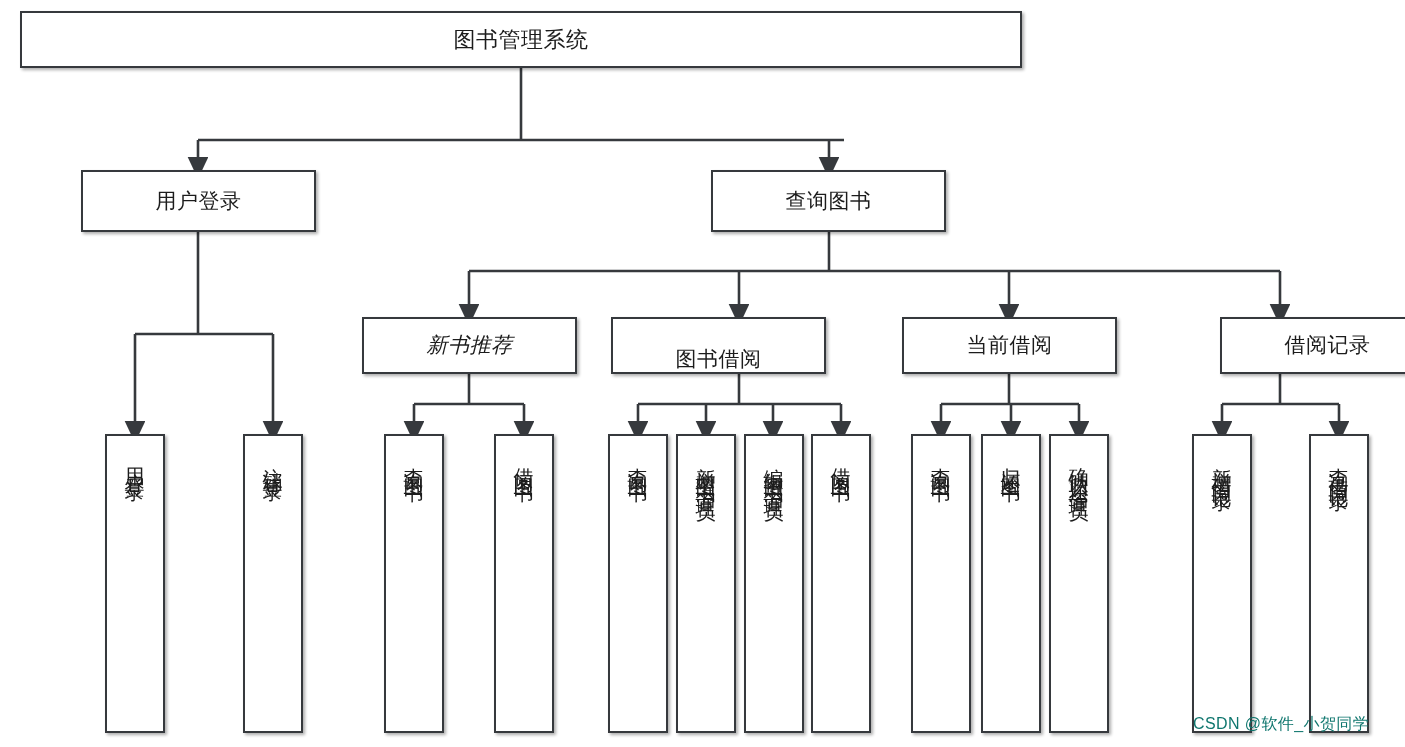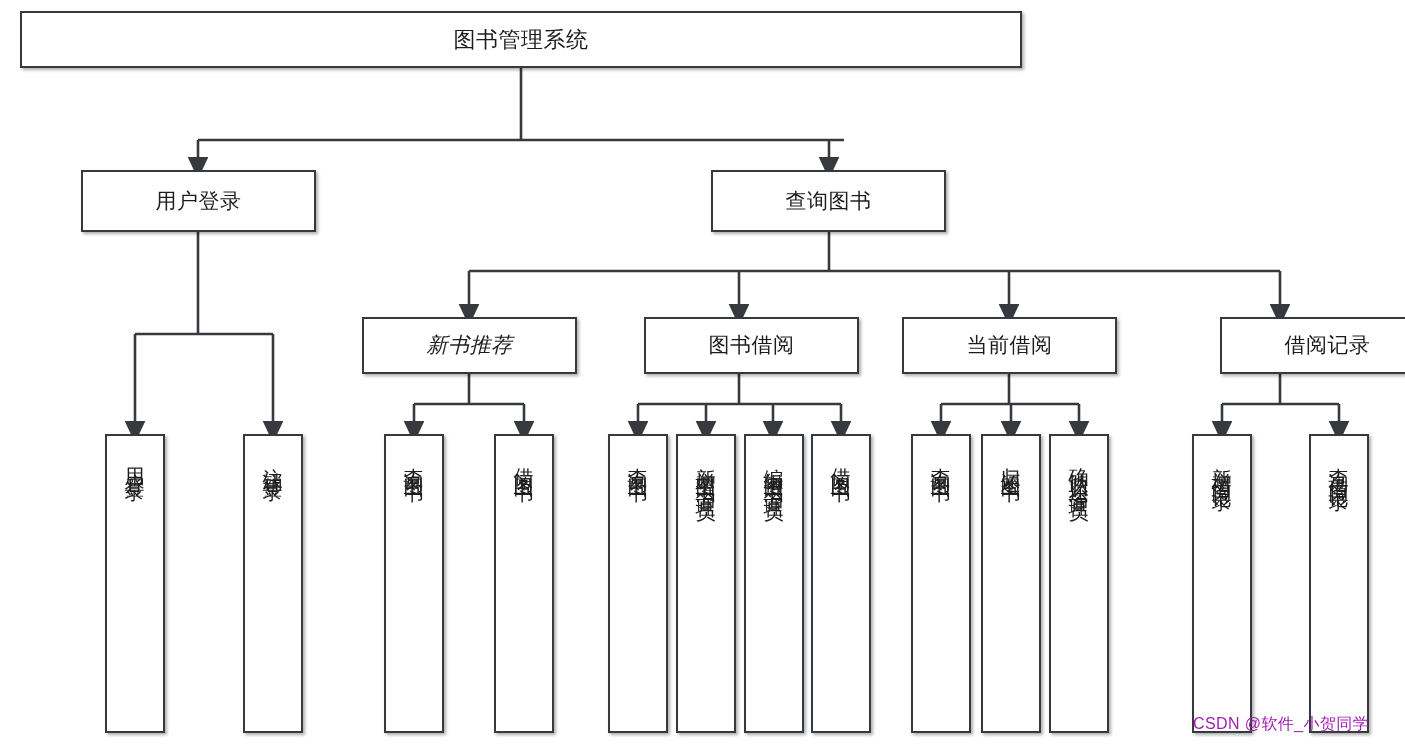--- a/index.html
+++ b/index.html
@@ -58,21 +58,21 @@
     font-size: 20px;
     letter-spacing: 5px;
     line-height: 1;
     white-space: normal;
   }
   #watermark {
     position: absolute;
     left: 1193px;
     top: 714px;
     font-size: 16px;
-    color: #a21caf;
+    color: #0f766e;
     letter-spacing: 0.4px;
     white-space: nowrap;
     z-index: 5;
     user-select: none;
   }
 </style>
 </head>
 <body>
 
 <div id="diagram-canvas">
@@ -134,21 +134,21 @@
   <div class="node level-1" style="left:81px; top:170px; width:235px; height:62px;">
     <span class="node-label">用户登录</span>
   </div>
   <div class="node level-1" style="left:711px; top:170px; width:235px; height:62px;">
     <span class="node-label">查询图书</span>
   </div>
 
   <div class="node level-2" style="left:362px; top:317px; width:215px; height:57px;font-style:italic;">
     <span class="node-label">新书推荐</span>
   </div>
-  <div class="node level-2" style="left:644px; top:317px; width:215px; height:57px;">
+  <div class="node level-2" style="left:611px; top:317px; width:215px; height:57px;align-items:flex-end;">
     <span class="node-label">图书借阅</span>
   </div>
   <div class="node level-2" style="left:902px; top:317px; width:215px; height:57px;">
     <span class="node-label">当前借阅</span>
   </div>
   <div class="node level-2" style="left:1220px; top:317px; width:215px; height:57px;">
     <span class="node-label">借阅记录</span>
   </div>
 
   <div class="node leaf" style="left:105px; top:434px; width:60px; height:299px;">

